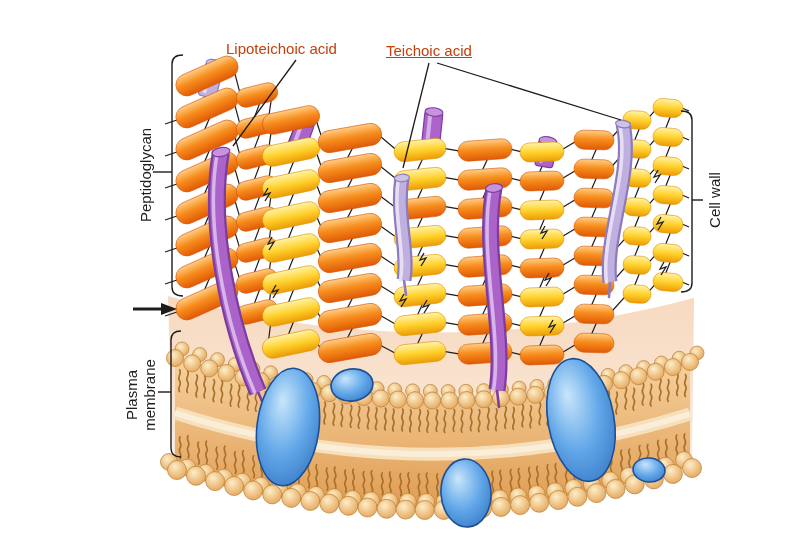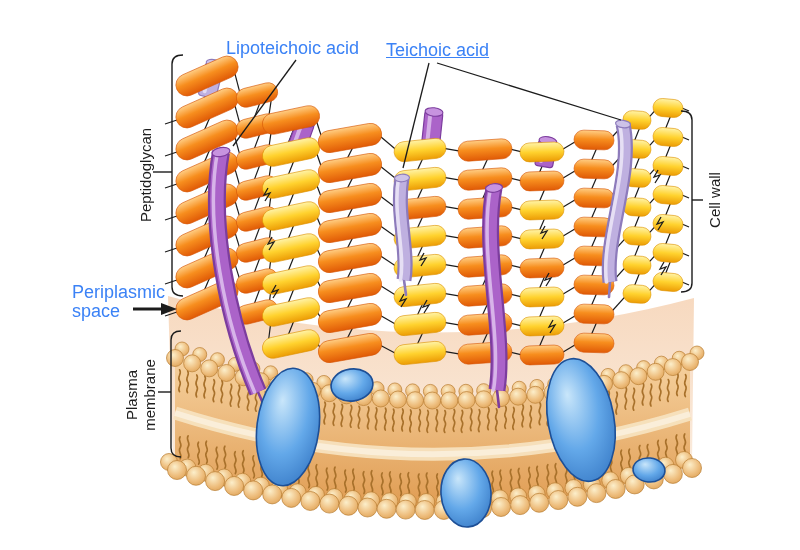--- a/index.html
+++ b/index.html
@@ -1,19 +1,19 @@
 <!DOCTYPE html>
 <html><head>
 <meta charset="utf-8">
 <style>
   html,body{margin:0;padding:0;background:#fff;}
   .stage{position:relative;width:800px;height:550px;background:#fff;overflow:hidden;
          font-family:"Liberation Sans", sans-serif;}
   svg{position:absolute;left:0;top:0;}
-  .lab{position:absolute;font-size:18px;color:#3b82f6;white-space:nowrap;line-height:19px;}
+  .lab{position:absolute;font-size:15px;color:#c2410c;white-space:nowrap;line-height:19px;}
   .vlab{position:absolute;font-size:15px;color:#1e1e1e;white-space:nowrap;
         transform:translate(-50%,-50%) rotate(-90deg);text-align:center;line-height:18px;}
 </style>
 </head>
 <body>
 
 <div class="stage">
   <svg id="scene" width="800" height="550" viewBox="0 0 800 550">
       <defs>
         <linearGradient id="gradO" x1="0" y1="0" x2="0" y2="1">
@@ -612,24 +612,20 @@
         <polygon points="161,303 177,309 161,315" fill="#1c1c1c"></polygon>
       </g>
     </svg>
 
   <div class="lab" style="left:226px;top:39px;">Lipoteichoic acid</div>
 
   <div class="lab" style="left:386px;top:41px;text-decoration:underline;">Teichoic acid</div>
 
   <div class="vlab" style="left:146px;top:175px;">Peptidoglycan</div>
 
-  <div class="lab" style="left:72px;top:283px;">
-    <div>Periplasmic</div>
-    <div>space</div>
-  </div>
 
   <div class="vlab" style="left:141px;top:395px;">
     <div>Plasma</div>
     <div>membrane</div>
   </div>
 
   <div class="vlab" style="left:715px;top:200px;">Cell wall</div>
 </div>
 
 </body></html>

